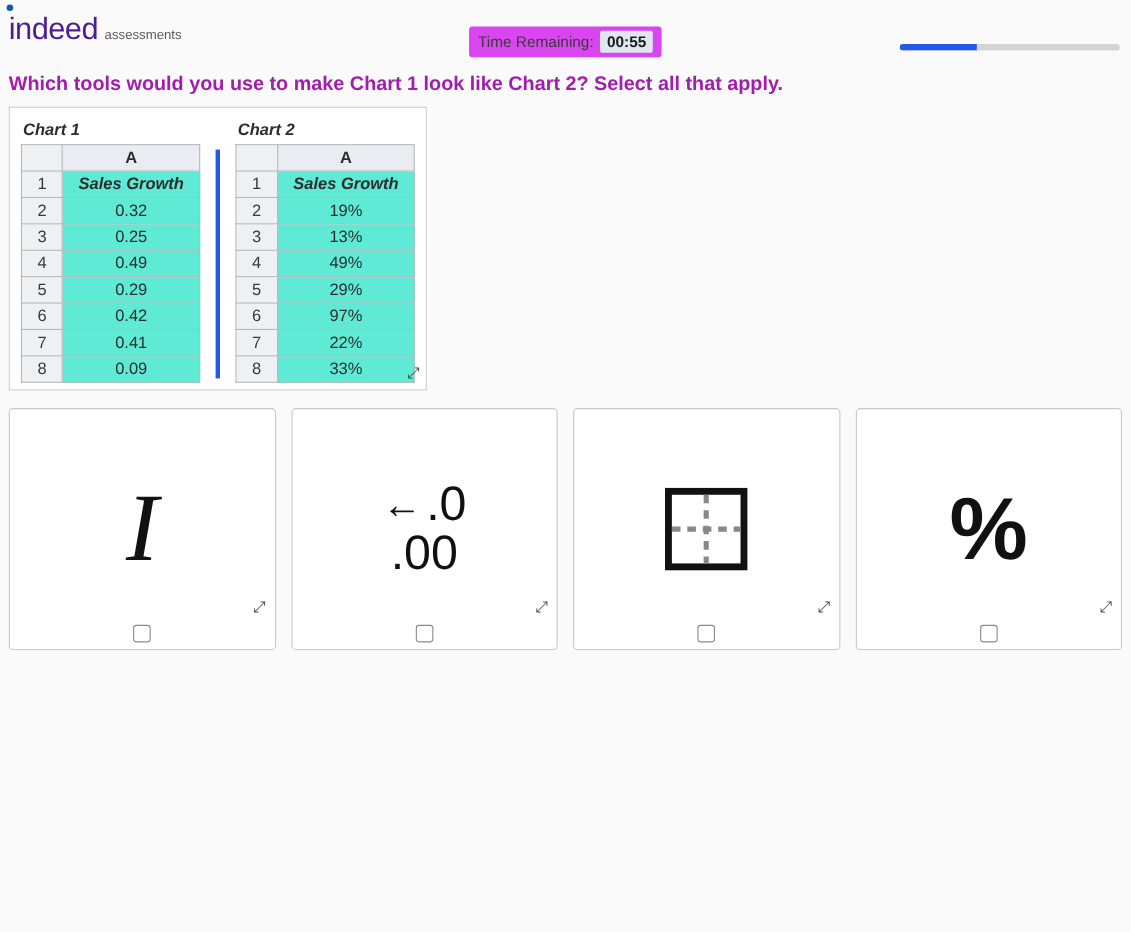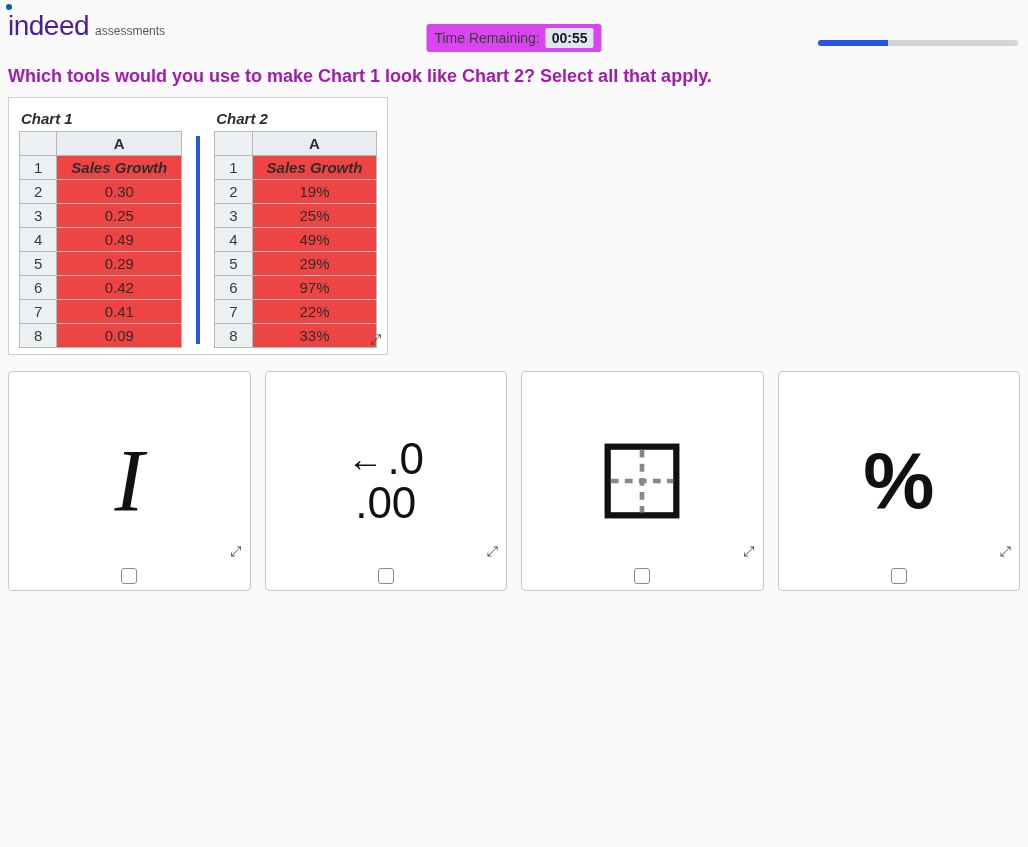--- a/index.html
+++ b/index.html
@@ -122,21 +122,21 @@
     margin-bottom: 4px;
   }
   table.sheet {
     border-collapse: collapse;
     font-size: 15px;
   }
   table.sheet th, table.sheet td {
     border: 1px solid #b8b8b8;
     padding: 3px 14px;
     text-align: center;
-    background: #ef4444;
+    background: #5eead4;
   }
   table.sheet th {
     background: #e9edf1;
     font-weight: 600;
   }
   table.sheet .rowhdr {
     background: #eef1f4;
     width: 30px;
     font-weight: 500;
     color: #3a3a3a;
@@ -267,21 +267,21 @@
               <tr>
             <th class="colhdr-corner"></th>
             <th>A</th>
           </tr>
           <tr>
                 <td class="rowhdr">1</td>
                 <td class="head-cell">Sales Growth</td>
               </tr>
           <tr>
                 <td class="rowhdr">2</td>
-                <td>0.30</td>
+                <td>0.32</td>
               </tr>
           <tr>
                 <td class="rowhdr">3</td>
                 <td>0.25</td>
               </tr>
           <tr>
                 <td class="rowhdr">4</td>
                 <td>0.49</td>
               </tr>
           <tr>
@@ -317,21 +317,21 @@
           <tr>
                 <td class="rowhdr">1</td>
                 <td class="head-cell">Sales Growth</td>
               </tr>
           <tr>
                 <td class="rowhdr">2</td>
                 <td>19%</td>
               </tr>
           <tr>
                 <td class="rowhdr">3</td>
-                <td>25%</td>
+                <td>13%</td>
               </tr>
           <tr>
                 <td class="rowhdr">4</td>
                 <td>49%</td>
               </tr>
           <tr>
                 <td class="rowhdr">5</td>
                 <td>29%</td>
               </tr>
           <tr>

